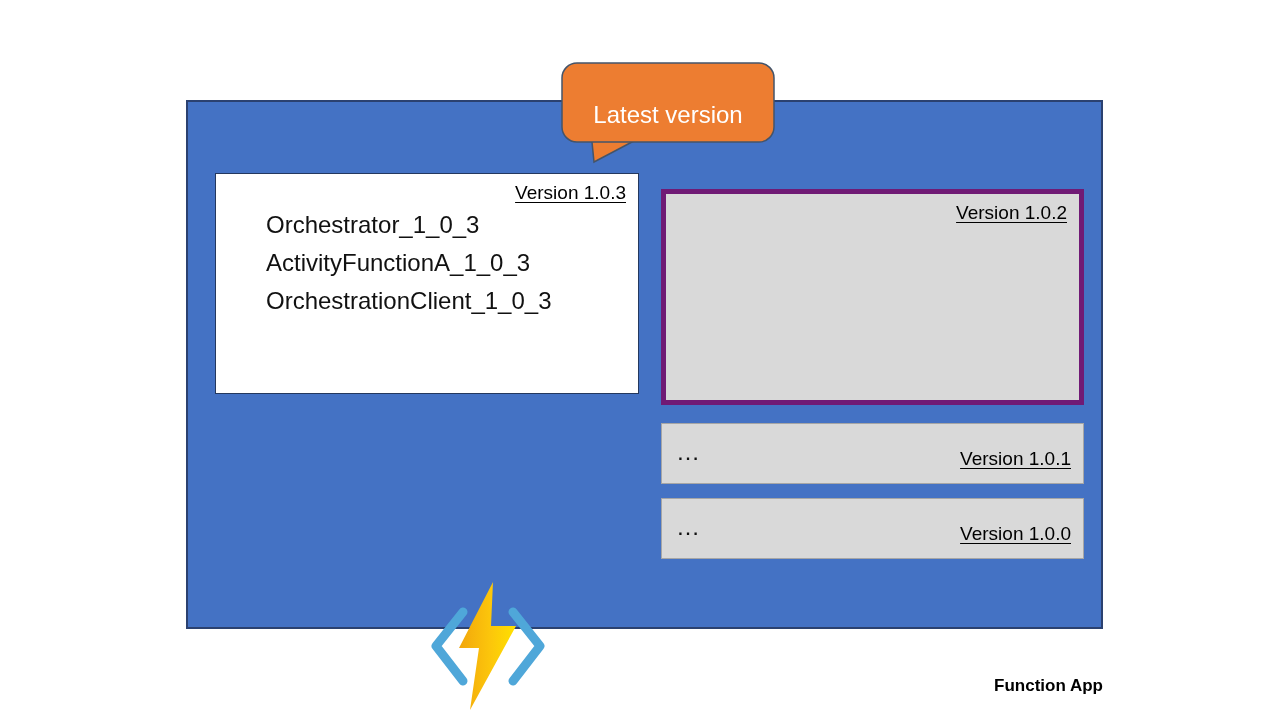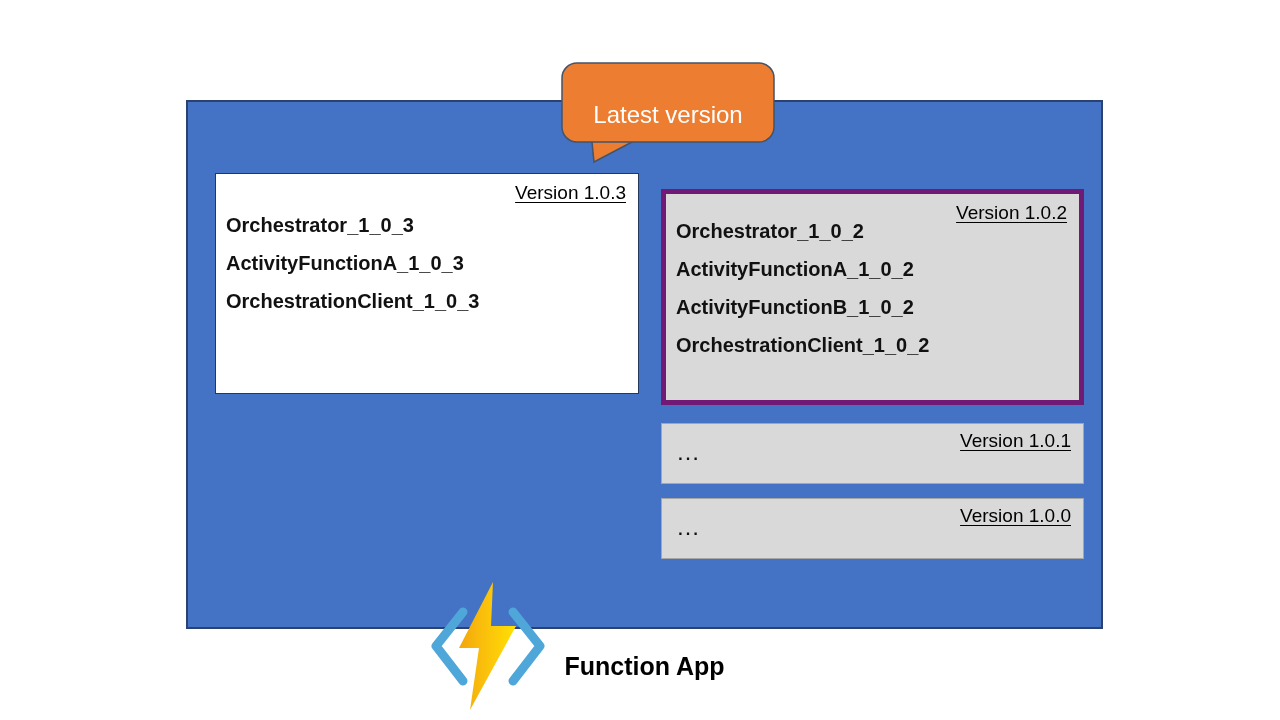--- a/index.html
+++ b/index.html
@@ -46,30 +46,29 @@
     display: block;
     text-align: right;
     padding: 8px 12px 0 0;
     font-size: 19px;
     color: #000000;
     text-decoration: underline;
     text-underline-offset: 3px;
   }
   .version-label.abs {
     position: absolute;
-    top: 6px; right: 12px;
+    top: 24px; right: 12px;
     padding: 0;
   }
   .fn-list {
     padding: 2px 0 0 10px;
-    font-size: 20px;
+    font-size: 24px;
     line-height: 38px;
     color: #111111;
     white-space: nowrap;
-    font-weight: bold;
   }
   .dots {
     position: absolute;
     left: 14px; top: 14px;
     font-size: 24px;
     color: #111111;
   }
 
   .callout {
     position: absolute;
@@ -92,52 +91,46 @@
   }
 
   .logo {
     position: absolute;
     left: 235px; top: 478px;
     width: 130px; height: 132px;
   }
 
   .caption {
     position: absolute;
-    left: 186px; top: 652px;
+    left: 186px; top: 676px;
     width: 917px;
-    text-align: center;
-    font-size: 25px;
+    text-align: right;
+    font-size: 17px;
     font-weight: bold;
     color: #000000;
   }
 </style>
 </head>
 <body>
 
 <div class="canvas">
 
   <div class="container">
 
-    <div class="vbox latest" style="left:27px; top:71px;">
+    <div class="vbox latest" style="left:27px; top:71px;padding-left:40px;">
       <span class="version-label">Version 1.0.3</span>
       <div class="fn-list">
         <div>Orchestrator_1_0_3</div>
         <div>ActivityFunctionA_1_0_3</div>
         <div>OrchestrationClient_1_0_3</div>
       </div>
     </div>
 
     <div class="vbox old-full" style="left:473px; top:87px;">
       <span class="version-label">Version 1.0.2</span>
-      <div class="fn-list" style="margin-top:-14px">
-        <div>Orchestrator_1_0_2</div>
-        <div>ActivityFunctionA_1_0_2</div>
-        <div>ActivityFunctionB_1_0_2</div>
-        <div>OrchestrationClient_1_0_2</div>
-      </div>
     </div>
 
     <div class="vbox old-small" style="left:473px; top:321px;">
       <span class="version-label abs">Version 1.0.1</span>
       <span class="dots">…</span>
     </div>
 
     <div class="vbox old-small" style="left:473px; top:396px;">
       <span class="version-label abs">Version 1.0.0</span>
       <span class="dots">…</span>

